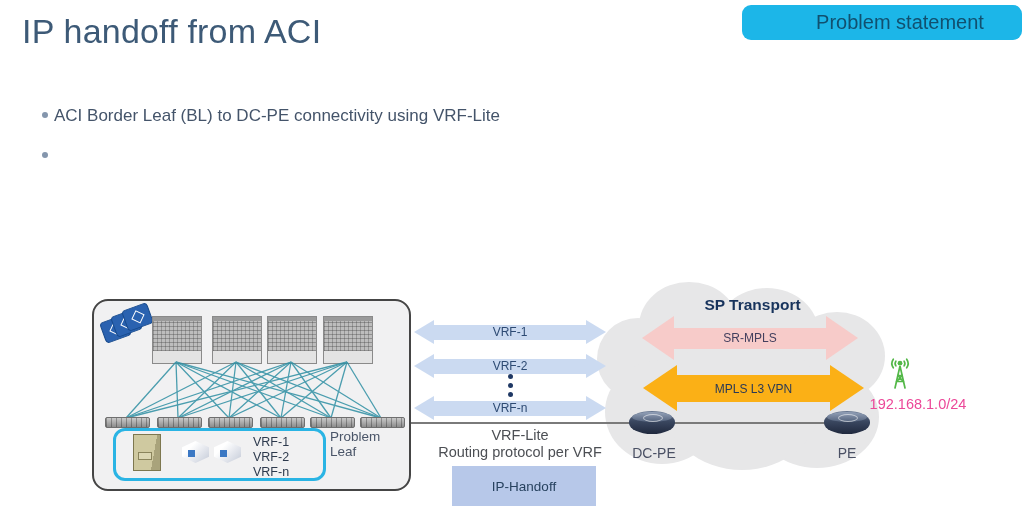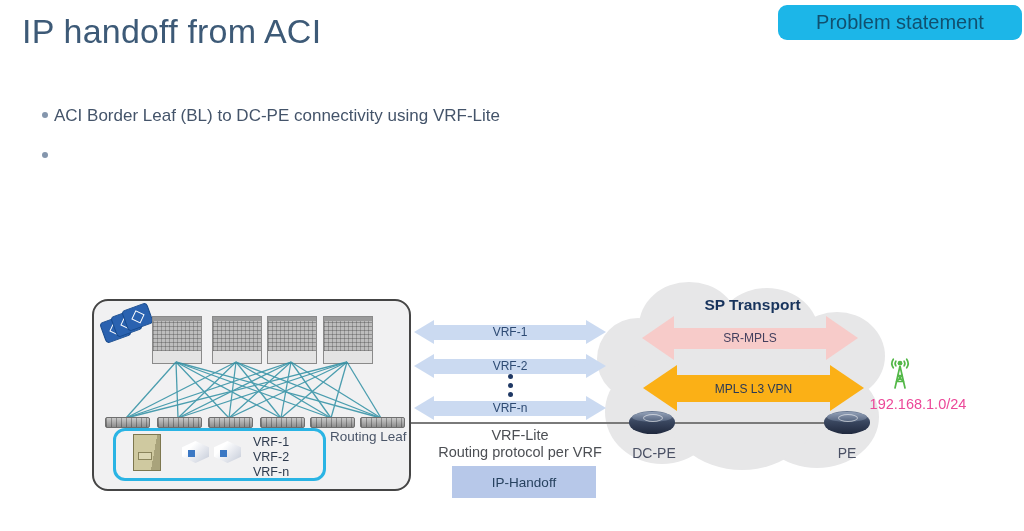--- a/index.html
+++ b/index.html
@@ -3,21 +3,21 @@
 <meta charset="utf-8">
 <style>
   html,body{margin:0;padding:0;background:#fff;}
   body{width:1024px;height:531px;position:relative;overflow:hidden;
        font-family:"Liberation Sans",sans-serif;-webkit-font-smoothing:antialiased;}
   .abs{position:absolute;}
 
   
   .title{left:22px;top:12px;font-size:34px;font-weight:400;color:#3D5A77;letter-spacing:.2px;}
   .badge{right:2px;top:5px;width:244px;height:35px;background:#1CB6E8;border-radius:9px;
-         display:flex;align-items:center;justify-content:center;font-size:20px;color:#11506F;}
+         display:flex;align-items:center;justify-content:center;font-size:20px;color:#11506F;padding-left:36px;}
 
   
   .bullets{left:42px;top:106px;list-style:none;margin:0;padding:0;}
   .bullets li{display:flex;gap:6px;margin-bottom:21px;font-size:17px;color:#44546A;line-height:19px;}
   .bullets li .dot{width:6px;height:6px;border-radius:50%;background:#8496AD;margin-top:6px;flex:0 0 auto;}
   .bullets li.em span.t{color:#EAA23E;}
 
   
   .aci-box{left:92px;top:299px;width:315px;height:188px;background:#F1F1F2;border:2px solid #454545;border-radius:16px;}
   .aci-logo{left:8px;top:3px;width:56px;height:44px;}
@@ -55,21 +55,21 @@
   .darrow::before{left:0;border-right:var(--hw) solid var(--c);}
   .darrow::after{right:0;border-left:var(--hw) solid var(--c);}
   .darrow .lbl{position:relative;z-index:1;}
 
   .vrfarrow{--c:#CBDAF1;--hh:24px;--bh:15px;--hw:20px;left:414px;width:192px;}
   .vrfarrow .lbl{font-size:12px;color:#2D4A73;}
   .dots{left:508px;top:374px;width:6px;}
   .dots i{display:block;width:5px;height:5px;border-radius:50%;background:#1F3864;margin:0 0 4px 0;}
 
   .caption{left:420px;top:427px;width:200px;text-align:center;font-size:14.5px;color:#4C4F54;line-height:17px;}
-  .ip-handoff{left:452px;top:466px;width:144px;height:32px;background:#B7C8E9;color:#27425F;
+  .ip-handoff{left:452px;top:466px;width:144px;height:40px;background:#B7C8E9;color:#27425F;
      display:flex;align-items:center;justify-content:center;font-size:13.5px;}
 
   
   .cloud{left:597px;top:282px;width:292px;height:192px;z-index:1;}
   .cloud i{position:absolute;background:#E7E7E8;border-radius:50%;}
   .c1{left:42px;top:0px;width:100px;height:88px;}
   .c2{left:118px;top:6px;width:104px;height:92px;}
   .c3{left:0px;top:36px;width:82px;height:82px;}
   .c4{left:192px;top:30px;width:96px;height:88px;}
   .c5{left:8px;top:78px;width:114px;height:104px;}
@@ -162,21 +162,21 @@
   <div class="abs vrf-zone">
     <div class="abs server-icon"></div>
     <div class="abs vm-icon" style="left:66px"></div>
     <div class="abs vm-icon" style="left:98px"></div>
     <div class="abs vrf-list">
       <div>VRF-1</div>
       <div>VRF-2</div>
       <div>VRF-n</div>
     </div>
   </div>
-  <div class="abs border-leaf">Routing Leaf</div>
+  <div class="abs border-leaf">Problem Leaf</div>
 </div>
 
 <div class="abs darrow vrfarrow" style="top:320px">
   <span class="bar"></span>
     <span class="lbl">VRF-1</span>
 </div>
 <div class="abs darrow vrfarrow" style="top:354px">
   <span class="bar"></span>
     <span class="lbl">VRF-2</span>
 </div>

